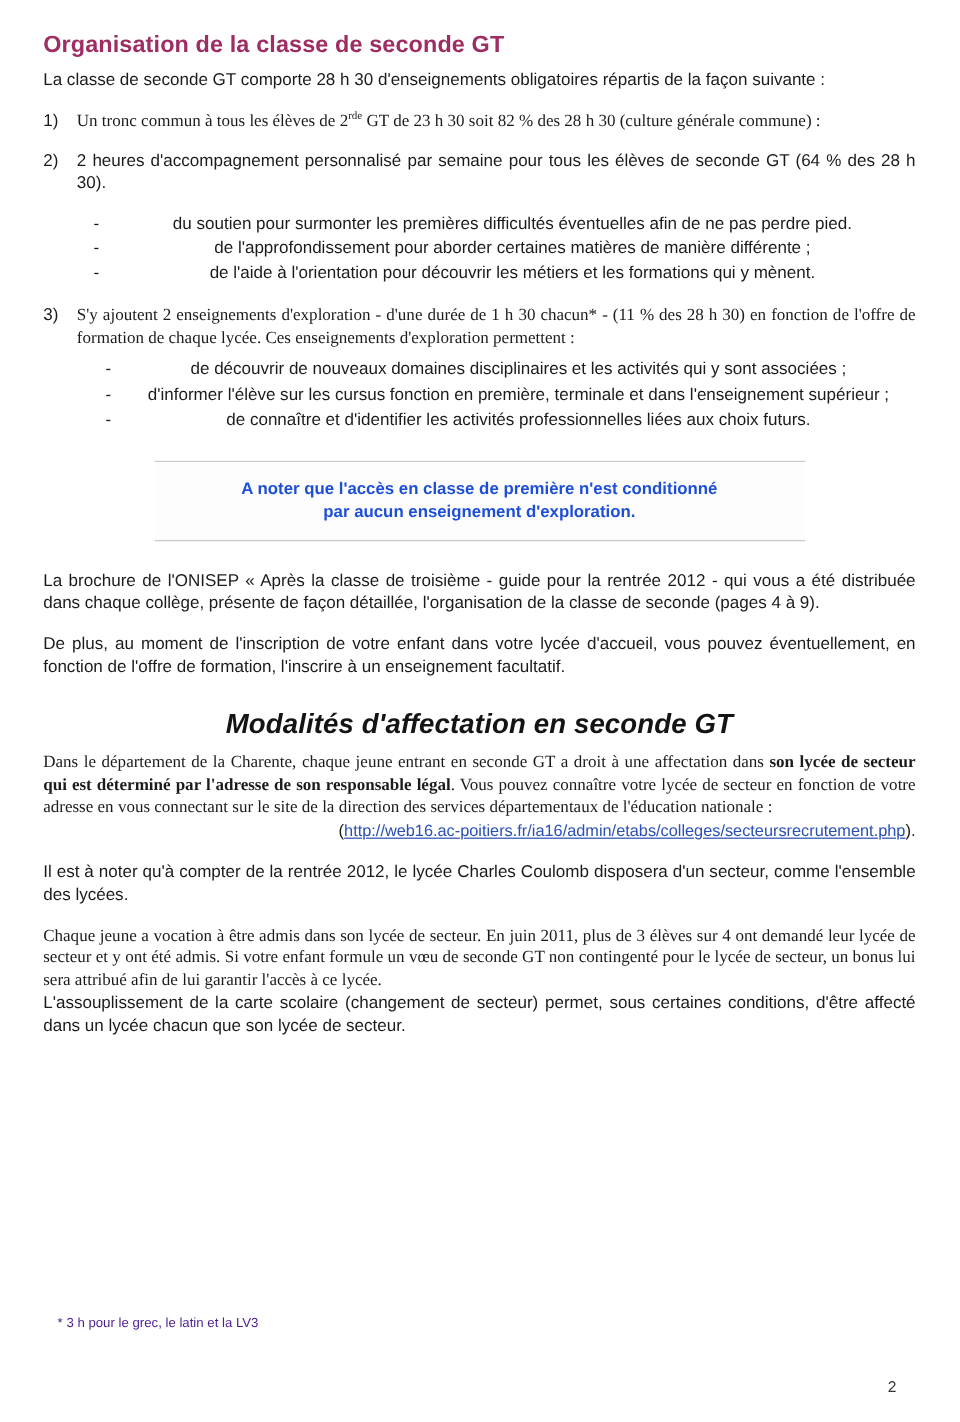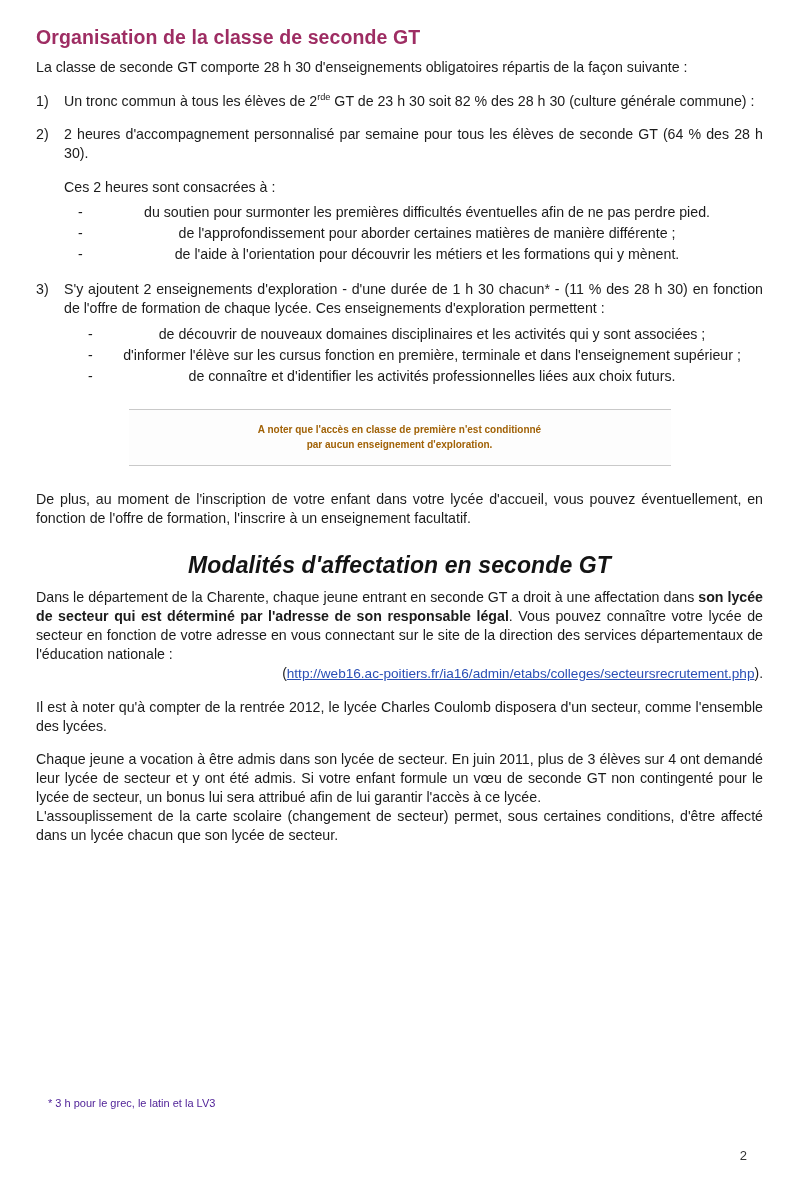--- a/index.html
+++ b/index.html
@@ -51,21 +51,21 @@
     line-height: 1.33;
     margin: 0;
   }
   .para {
     text-align: justify;
     margin-bottom: 11px;
     max-width: 732px;
   }
   .para-l { text-align: right; }
 
-  .tight { margin-bottom: 0; }
+  .tight { margin-bottom: 0; font-family: Liberation Serif, serif; }
   .gap-sm { margin-bottom: 7px; }
   .gap-md { margin-bottom: 15px; }
   .gap-lg { margin-bottom: 24px; }
 
   
   .numlist {
     list-style: none;
     margin: 0;
     padding: 0;
   }
@@ -115,24 +115,24 @@
     margin: 22px auto 24px auto;
     width: 542px;
     box-sizing: border-box;
     padding: 13px 10px 13px 10px;
     border-top: 1px solid #c9c9c9;
     border-bottom: 1px solid #c9c9c9;
     text-align: center;
     background: #fdfdfd;
   }
   .notebox .nline {
-    font-size: 10px;
+    font-size: 14px;
     font-weight: bold;
     line-height: 1.42;
-    color: #a16207;
+    color: #1d4ed8;
   }
 
   
   .weblink {
     color: #2a4fb5;
     text-decoration: underline;
     font-size: 13.6px;
     word-break: break-all;
   }
   .paren { font-size: 13.9px; }
@@ -175,21 +175,20 @@
       <span class="marker">1)</span>
       <div class="content">
         <p class="para tight"><span>Un tronc commun à tous les élèves de 2</span><sup class="ord">rde</sup><span> GT de 23 h 30 soit 82 % des 28 h 30 (culture générale commune) :</span></p>
       </div>
     </li>
 
     <li class="numitem">
       <span class="marker">2)</span>
       <div class="content">
         <p class="para gap-md">2 heures d'accompagnement personnalisé par semaine pour tous les élèves de seconde GT (64 % des 28 h 30).</p>
-        <p class="para tight gap-sm">Ces 2 heures sont consacrées à :</p>
         <ul class="dashlist indent-1">
           <li class="dashitem">
             <span class="dash">-</span>
             <span class="dtext">du soutien pour surmonter les premières difficultés éventuelles afin de ne pas perdre pied.</span>
           </li>
           <li class="dashitem">
             <span class="dash">-</span>
             <span class="dtext">de l'approfondissement pour aborder certaines matières de manière différente ;</span>
           </li>
           <li class="dashitem">
@@ -220,20 +219,21 @@
         </ul>
       </div>
     </li>
   </ol>
 
   <div class="notebox">
     <div class="nline">A noter que l'accès en classe de première n'est conditionné</div>
     <div class="nline">par aucun enseignement d'exploration.</div>
   </div>
 
+  <p class="para gap-md">La brochure de l'ONISEP « Après la classe de troisième - guide pour la rentrée 2012 - qui vous a été distribuée dans chaque collège, présente de façon détaillée, l'organisation de la classe de seconde (pages 4 à 9).</p>
 
   <p class="para gap-lg">De plus, au moment de l'inscription de votre enfant dans votre lycée d'accueil, vous pouvez éventuellement, en fonction de l'offre de formation, l'inscrire à un enseignement facultatif.</p>
 
   <h2 class="h-sub">Modalités d'affectation en seconde GT</h2>
 
   <p class="para tight"><span>Dans le département de la Charente, chaque jeune entrant en seconde GT a droit à une affectation dans </span><b class="strong">son lycée de secteur qui est déterminé par l'adresse de son responsable légal</b><span>. Vous pouvez connaître votre lycée de secteur en fonction de votre adresse en vous connectant sur le site de la direction des services départementaux de l'éducation nationale :</span></p>
 
   <p class="para para-l gap-md"><span class="paren">(</span><a class="weblink" href="#">http://web16.ac-poitiers.fr/ia16/admin/etabs/colleges/secteursrecrutement.php</a><span class="paren">).</span></p>
 
   <p class="para gap-md">Il est à noter qu'à compter de la rentrée 2012, le lycée Charles Coulomb disposera d'un secteur, comme l'ensemble des lycées.</p>

